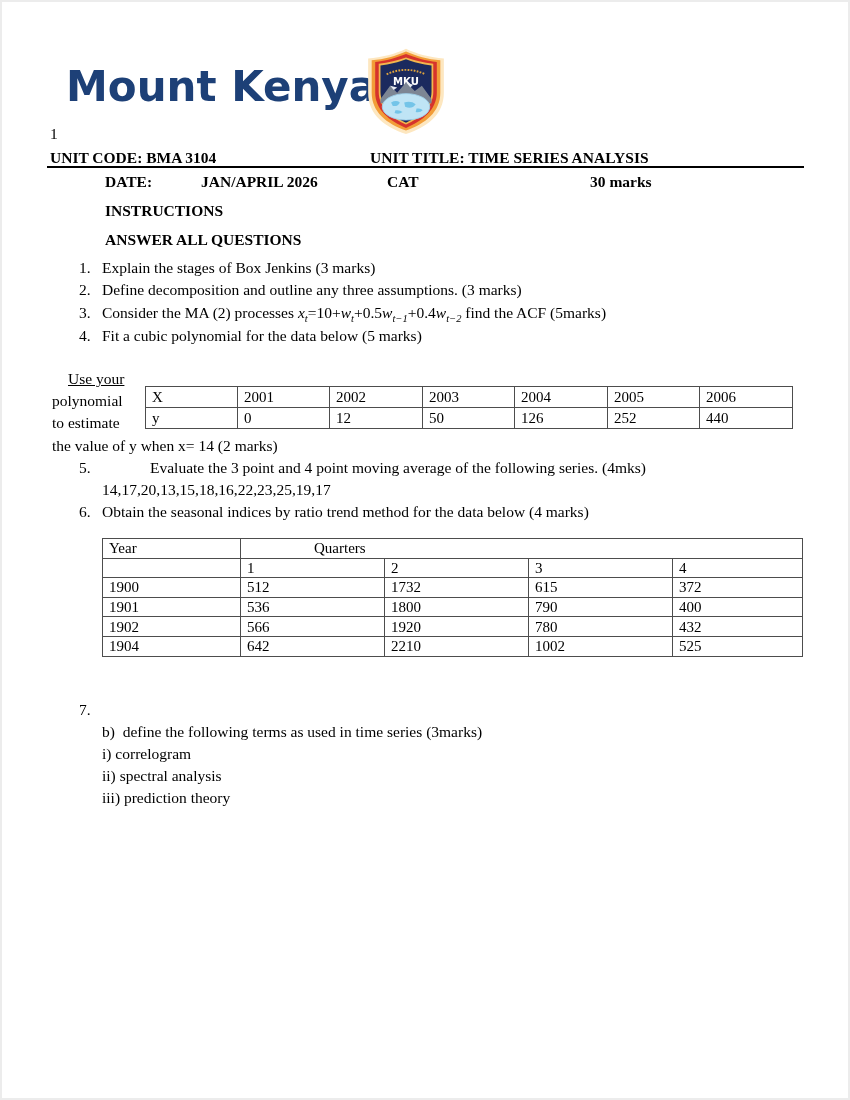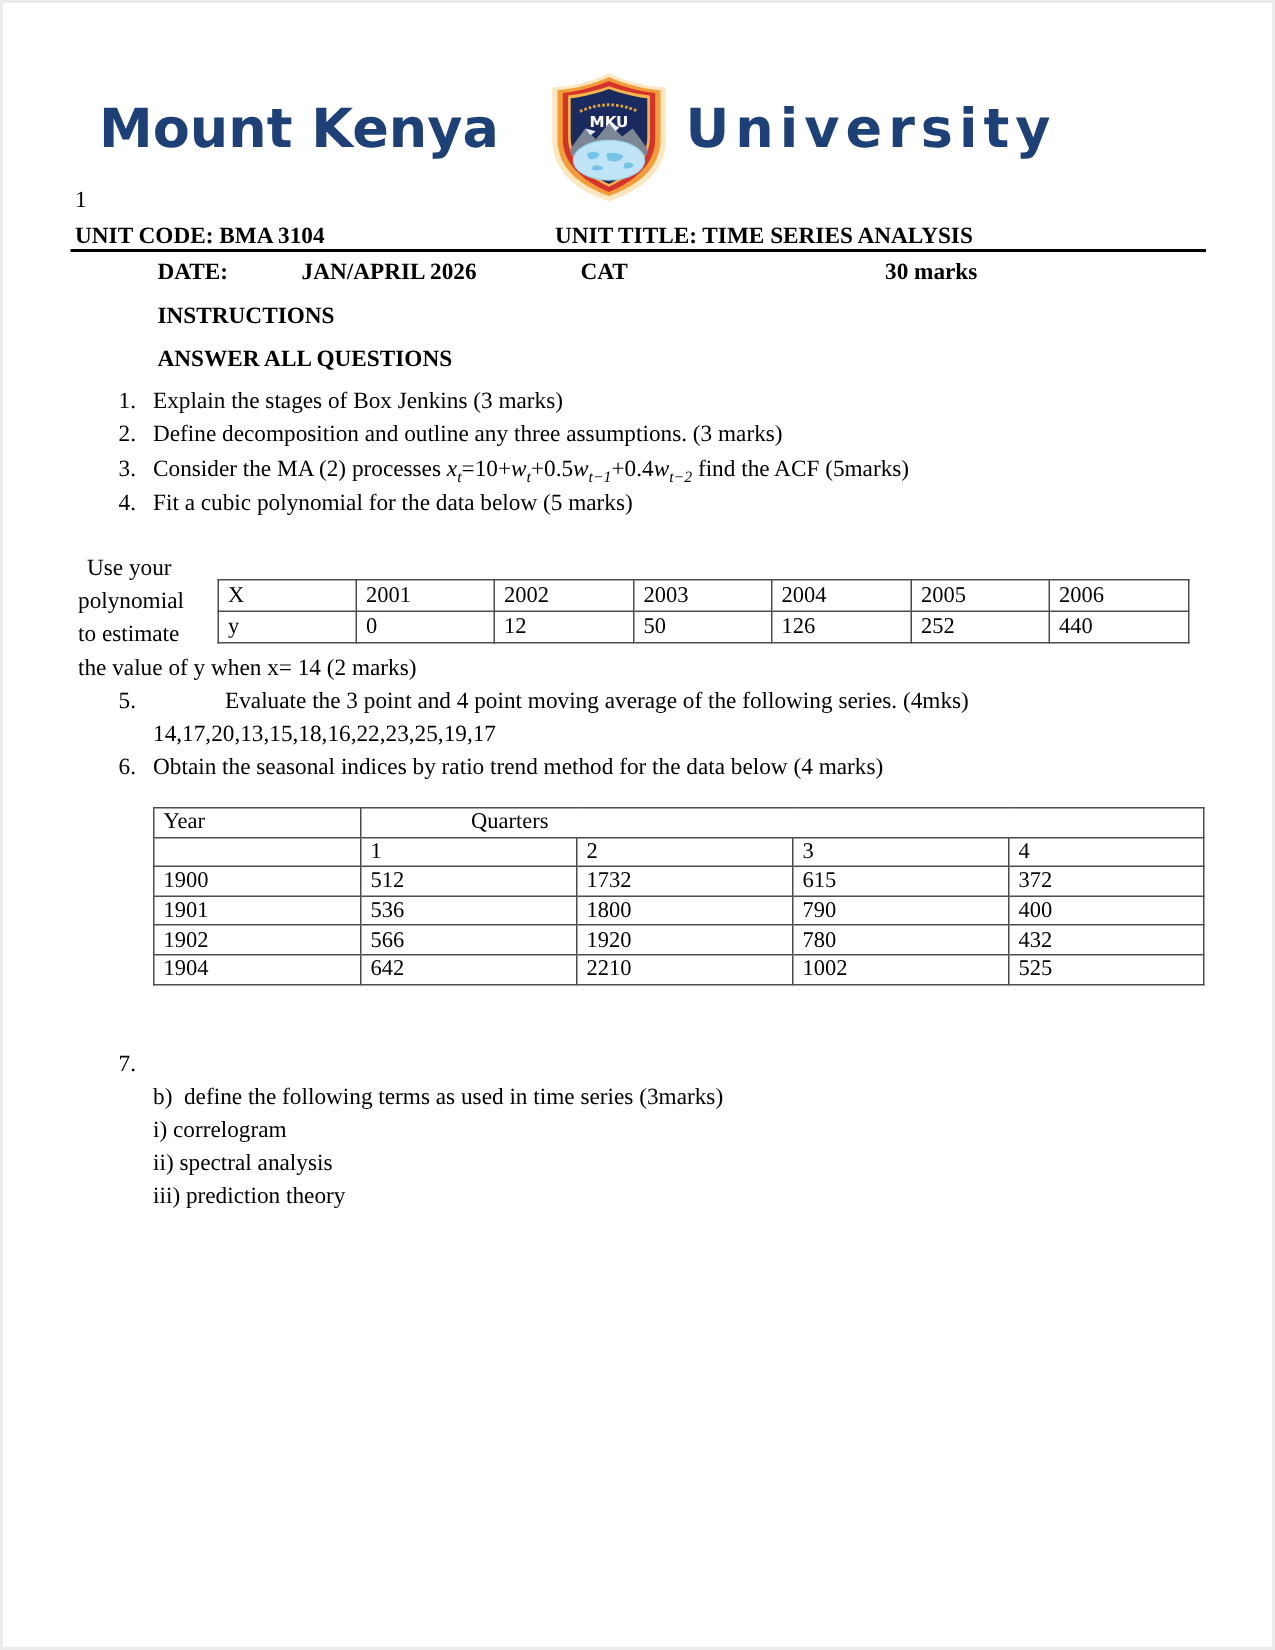--- a/index.html
+++ b/index.html
@@ -4,21 +4,21 @@
 <style>
   html,body { margin:0; padding:0; background:#ffffff; }
   .page {
     position:relative; width:850px; height:1100px; background:#fff;
     font-family:"Liberation Serif", serif; color:#000;
     box-sizing:border-box; border:2px solid #ececec; overflow:hidden;
   }
   .abs { position:absolute; white-space:pre; }
   .t  { font-size:15.5px; line-height:20px; }
   .b  { font-weight:bold; }
-  .brand { font-family:"DejaVu Sans", sans-serif; font-weight:bold; color:#1d4077; font-size:36px; line-height:46px; }
+  .brand { font-family:"DejaVu Sans", sans-serif; font-weight:bold; color:#1d4077; font-size:42px; line-height:46px; }
   .brand.right { letter-spacing:4px; }
   .rule { position:absolute; background:#000; }
   .qnum { position:absolute; width:20px; }
   .mvar { font-style:italic; font-family:"Liberation Serif", serif; }
   sub.msub { font-style:italic; font-size:10.5px; }
   table { border-collapse:collapse; table-layout:fixed; font-size:15px; }
   td { border:1px solid #4d4d4d; padding:0 0 0 6px; height:20px; line-height:19px; overflow:hidden; }
   .qt td { height:18.6px; line-height:18px; }
   .qt .grp { padding-left:73px; }
   .pre { white-space:pre-wrap; }
@@ -41,21 +41,20 @@
     <path d="M21 59 L32 44 L40 52 L50 40 L60 50 L68 44 L79 59 L79 64 L21 64 Z" fill="#7d8694"></path>
     <path d="M32 44 L36 49 L40 46 Z" fill="#e8ecf2"></path>
     <path d="M50 40 L55 46 L58 43 Z" fill="#e8ecf2"></path>
     <ellipse cx="50" cy="68" rx="27" ry="15" fill="#bfe4f5" stroke="#9fd2ec" stroke-width="1"></ellipse>
     <path d="M33 63 q6 -3 10 0 q-2 5 -8 4 Z" fill="#74c4e8"></path>
     <path d="M48 63 q8 -2 13 2 q-4 6 -12 3 Z" fill="#74c4e8"></path>
     <path d="M62 70 q5 -1 7 2 q-3 3 -8 2 Z" fill="#74c4e8"></path>
     <path d="M38 72 q5 -1 8 2 q-4 3 -9 1 Z" fill="#74c4e8"></path>
   </svg>
 
-  <div class="abs brand right" style="left:455px; top:62px;">University</div>
 
   <div class="abs t" style="left:48px; top:122px;">1</div>
 
   <div class="abs t b" style="left:48px; top:146px;">UNIT CODE: BMA 3104</div>
   <div class="abs t b" style="left:368px; top:146px;">UNIT TITLE: TIME SERIES ANALYSIS</div>
   <div class="rule" style="left:45px; top:164px; width:757px; height:2px;"></div>
 
   <div class="abs t b" style="left:103px; top:170px;">DATE:</div>
   <div class="abs t b" style="left:199px; top:170px;">JAN/APRIL 2026</div>
   <div class="abs t b" style="left:385px; top:170px;">CAT</div>
@@ -69,21 +68,21 @@
 
   <div class="abs t qnum" style="left:77px; top:278px;">2.</div>
   <div class="abs t" style="left:100px; top:278px;">Define decomposition and outline any three assumptions. (3 marks)</div>
 
   <div class="abs t qnum" style="left:77px; top:301px;">3.</div>
   <div class="abs t" style="left:100px; top:301px;"><span>Consider the MA (2) processes </span><span class="mvar">x</span><sub class="msub">t</sub><span>=10+</span><span class="mvar">w</span><sub class="msub">t</sub><span>+0.5</span><span class="mvar">w</span><sub class="msub">t−1</sub><span>+0.4</span><span class="mvar">w</span><sub class="msub">t−2</sub><span> find the ACF (5marks)</span></div>
 
   <div class="abs t qnum" style="left:77px; top:324px;">4.</div>
   <div class="abs t" style="left:100px; top:324px;">Fit a cubic polynomial for the data below (5 marks)</div>
 
-  <div class="abs t" style="left:56px; top:367px;">Use your</div>
+  <div class="abs t" style="left:66px; top:367px;text-decoration:underline;">Use your</div>
   <div class="abs t" style="left:50px; top:389px;">polynomial</div>
   <div class="abs t" style="left:50px; top:411px;">to estimate</div>
 
   <table class="abs" style="left:143px; top:384px; width:647px;">
     <colgroup><col style="width:92px"><col style="width:92px"><col style="width:93px"><col style="width:92px"><col style="width:93px"><col style="width:92px"><col style="width:93px"></colgroup>
     <tbody><tr>
       <td>X</td>
       <td>2001</td>
       <td>2002</td>
       <td>2003</td>

